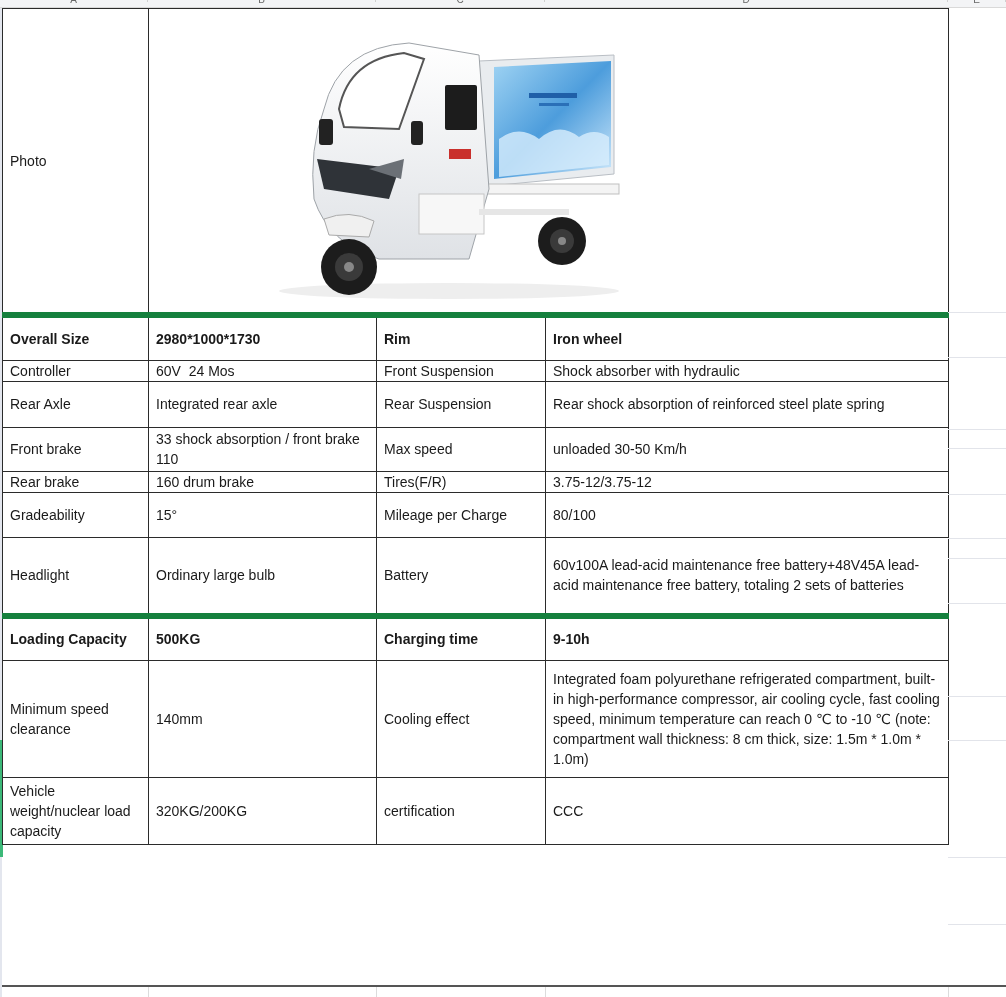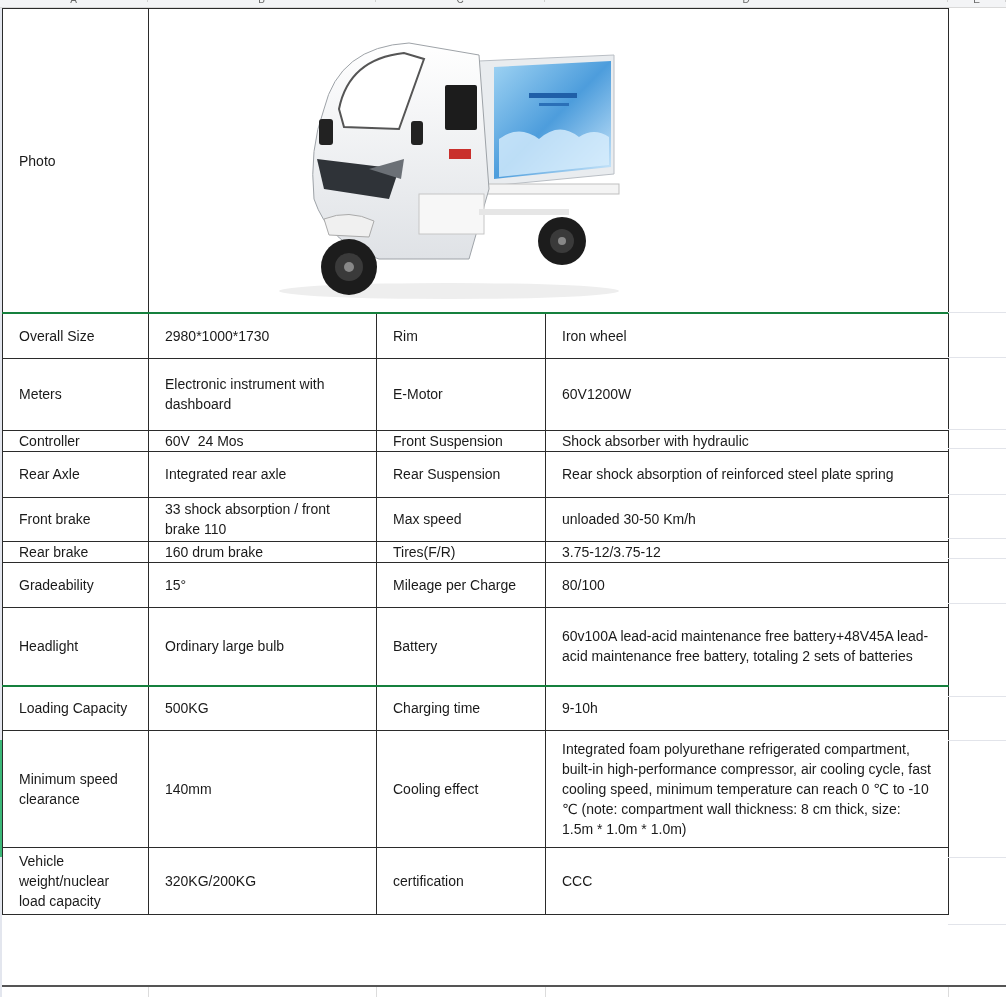--- a/index.html
+++ b/index.html
@@ -20,24 +20,24 @@
       position: absolute; left: 0; top: 8px; width: 2px; height: 989px; background: #e3e6ee;
     }
     .greenmark {
       position: absolute; left: 0; top: 740px; width: 3px; height: 117px; background: #3cb878;
     }
     table.spec {
       position: absolute; top: 8px; left: 2px; border-collapse: collapse;
       table-layout: fixed; width: 946px;
     }
     table.spec td {
-      border: 1px solid #2b2b2b; padding: 0 16px; vertical-align: middle;
+      border: 1px solid #2b2b2b; padding: 0 7px; vertical-align: middle;
       line-height: 20px; font-size: 14px; overflow: hidden; box-sizing: border-box;
     }
-    table.spec td.heavy-top { border-top: 2px solid #15803d; }
+    table.spec td.heavy-top { border-top: 6px solid #15803d; font-weight: bold; }
     .photo-cell { position: relative; padding: 0 !important; }
     .photo-wrap { position: relative; width: 100%; height: 303px; }
     .rightfill {
       position: absolute; left: 948px; top: 8px; width: 58px; height: 989px;
     }
     .rightfill .rl {
       position: absolute; left: 0; width: 58px; height: 1px; background: #e2e4ea;
     }
     .blank-row {
       position: absolute; left: 2px; top: 985px; width: 1004px; height: 12px;
@@ -114,26 +114,20 @@
       </div>
     </td>
   </tr>
 
   <tr style="height:45px">
     <td class="heavy-top">Overall Size</td>
     <td class="heavy-top">2980*1000*1730</td>
     <td class="heavy-top">Rim</td>
     <td class="heavy-top">Iron wheel</td>
   </tr>
-  <tr style="height:72px">
-    <td>Meters</td>
-    <td>Electronic instrument with dashboard</td>
-    <td>E-Motor</td>
-    <td>60V1200W</td>
-  </tr>
   <tr style="height:19px">
     <td style="white-space:pre">Controller</td>
     <td style="white-space:pre">60V  24 Mos</td>
     <td>Front Suspension</td>
     <td>Shock absorber with hydraulic</td>
   </tr>
   <tr style="height:46px">
     <td>Rear Axle</td>
     <td>Integrated rear axle</td>
     <td>Rear Suspension</td>

